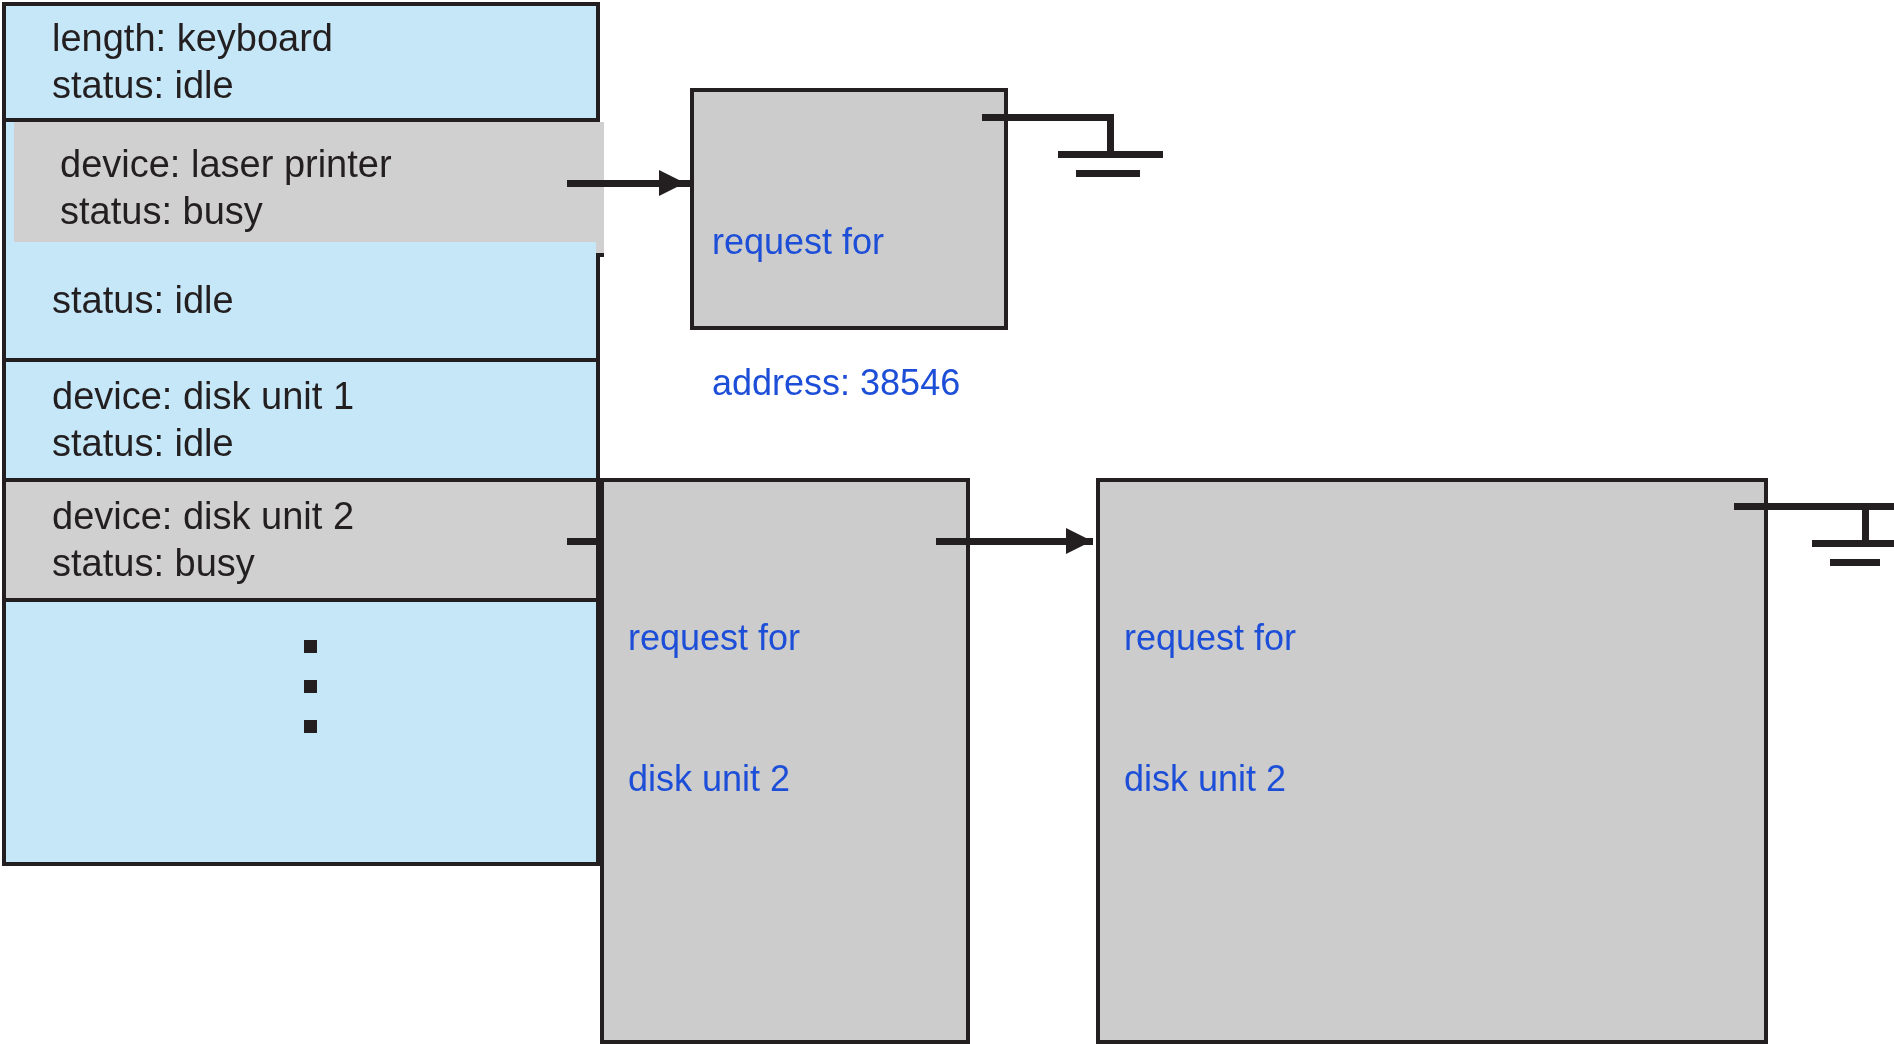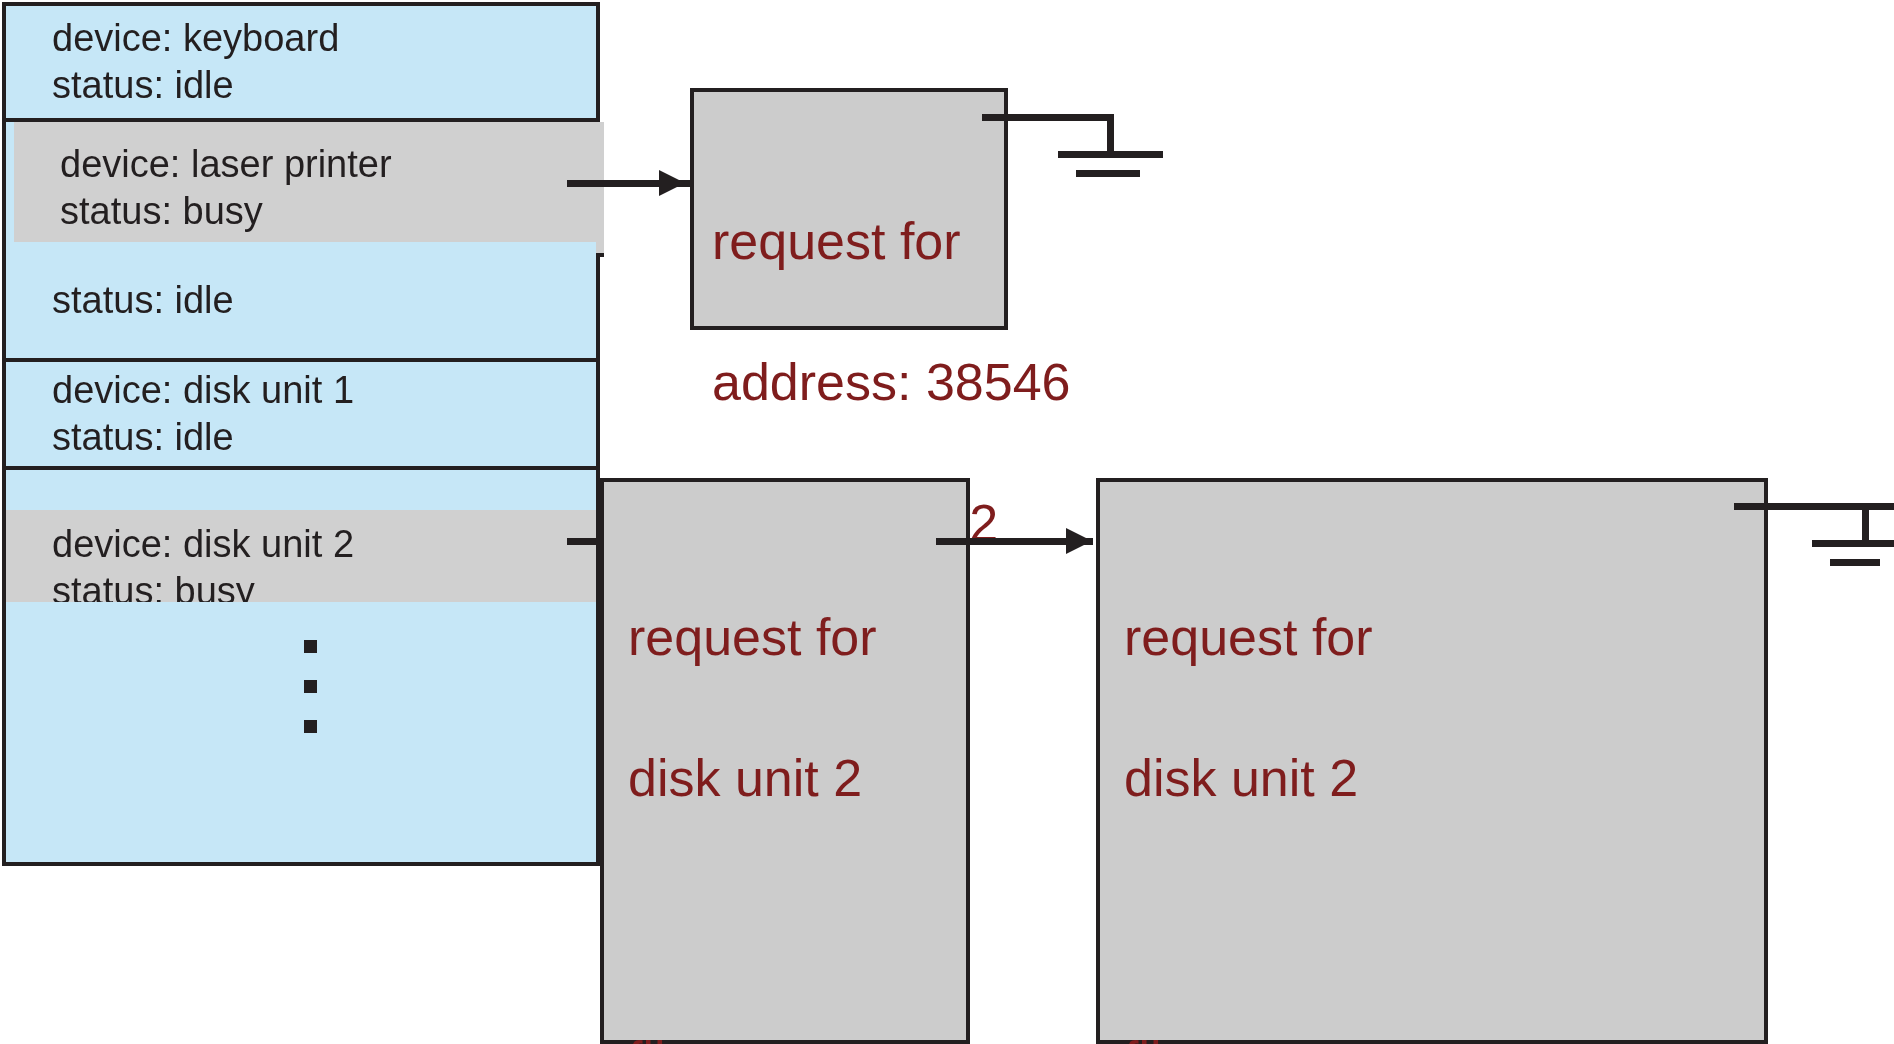--- a/index.html
+++ b/index.html
@@ -72,23 +72,23 @@
 
   
   .request-box {
     position: absolute;
     box-sizing: border-box;
     background: #cccccc;
     border: 4px solid #231f20;
   }
   .request-text {
     position: absolute;
-    font-size: 52px;
+    font-size: 36px;
     line-height: 47px;
-    color: #7f1d1d;
+    color: #1d4ed8;
     white-space: pre;
   }
 
   
   .arrow-line {
     position: absolute;
     height: 7px;
     background: #231f20;
   }
   .arrow-head {
@@ -114,46 +114,46 @@
 </style>
 </head>
 <body>
 
 <div id="canvas">
 
   <div class="device-table">
 
     <div class="device-row idle" style="top:0px;height:116px;">
       <div class="row-lines">
-        <div>device: keyboard</div>
+        <div>length: keyboard</div>
         <div>status: idle</div>
       </div>
     </div>
 
     <div class="device-row busy" style="top:116px;height:135px;margin-left:8px;">
       <div class="row-lines">
         <div>device: laser printer</div>
         <div>status: busy</div>
       </div>
     </div>
 
     <div class="device-row idle" style="top:236px;height:120px;">
       <div class="row-lines">
         <div>status: idle</div>
       </div>
     </div>
 
-    <div class="device-row idle" style="top:356px;height:108px;">
+    <div class="device-row idle" style="top:356px;height:120px;">
       <div class="row-lines">
         <div>device: disk unit 1</div>
         <div>status: idle</div>
       </div>
     </div>
 
-    <div class="device-row busy" style="top:476px;height:120px;margin-top:28px;">
+    <div class="device-row busy" style="top:476px;height:120px;">
       <div class="row-lines">
         <div>device: disk unit 2</div>
         <div>status: busy</div>
       </div>
     </div>
 
     <div class="device-row more last" style="top:596px;height:260px;">
       <div class="vdots">
         <span style="top:38px;"></span>
         <span style="top:78px;"></span>

